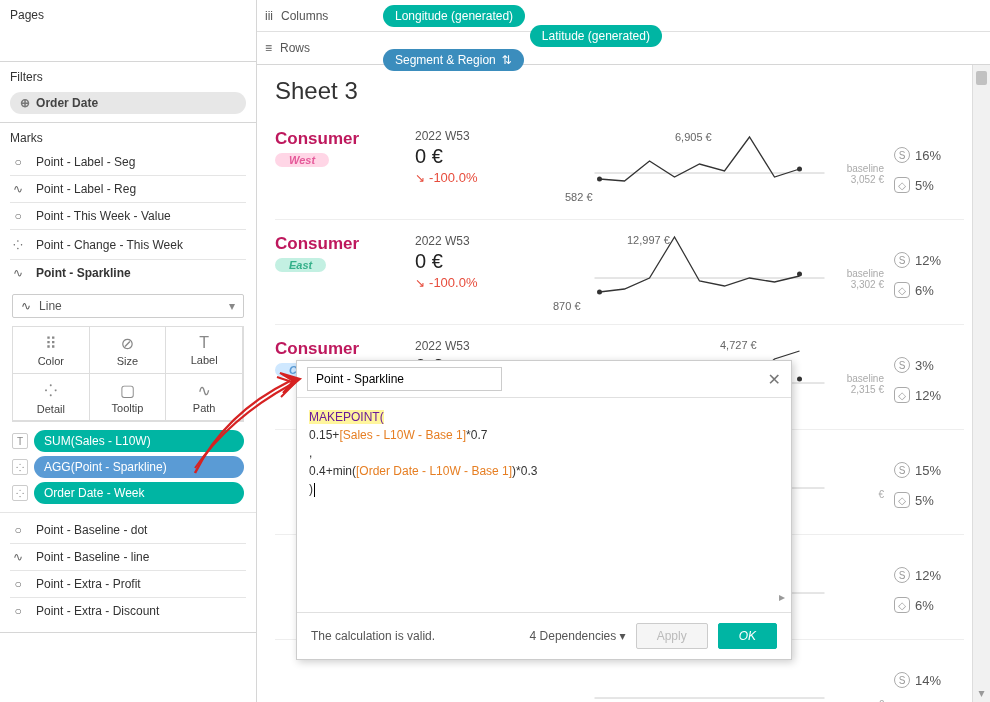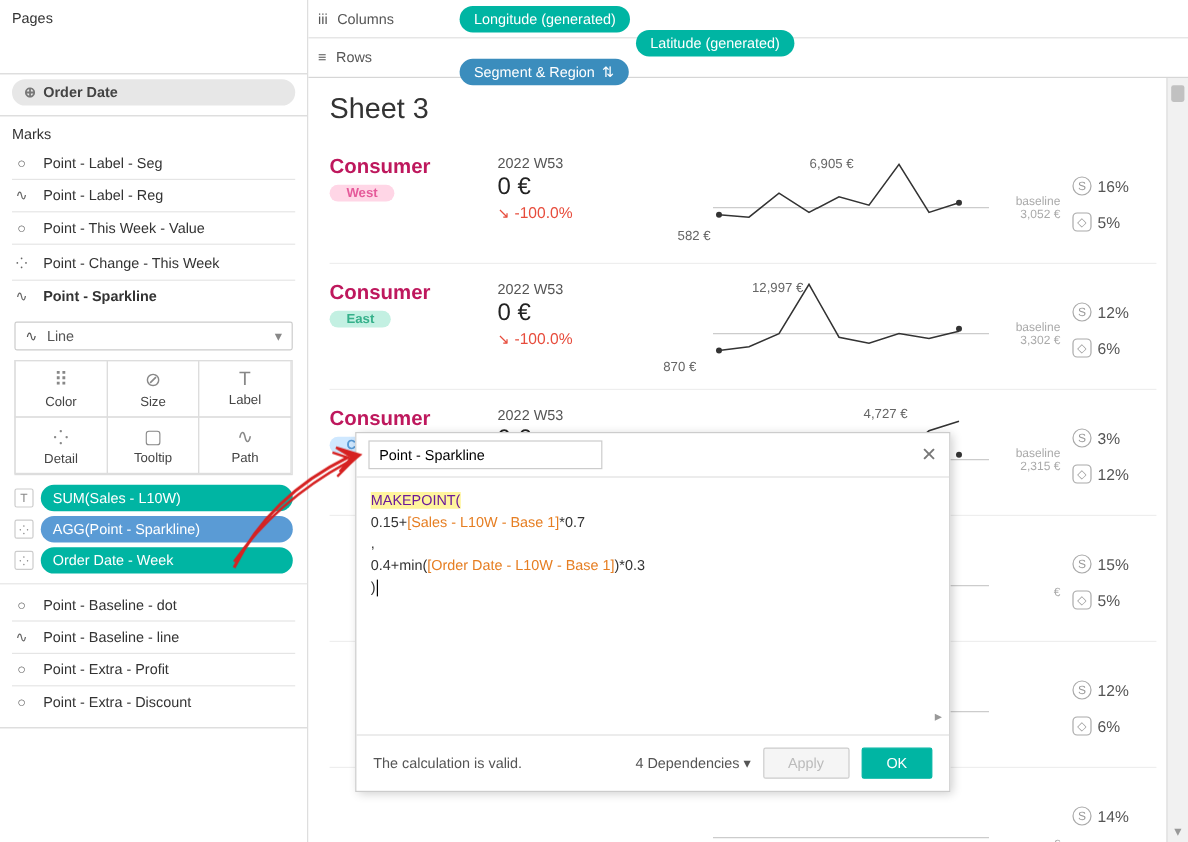--- a/index.html
+++ b/index.html
@@ -58,21 +58,21 @@
 .sheet-title { font-size: 24px; color:#333; margin-bottom: 10px; font-weight:400;}
 .vscroll { width:18px; background:#f1f1f1; border-left:1px solid #ddd; position:relative; }
 .vscroll-thumb { position:absolute; left:3px; right:3px; top:6px; height:14px; background:#c1c1c1; border-radius:2px; }
 .vscroll-arrow { position:absolute; left:0; right:0; text-align:center; color:#999; }
 .vscroll-arrow.bottom { bottom:2px; }
 
 
 .kpi { display:flex; align-items:flex-start; border-bottom:1px solid #eee; padding: 14px 0 20px; gap:10px; }
 .kpi-left { width:130px; }
 .kpi-seg { font-size:17px; font-weight:600; color:#be185d; margin-bottom:4px; }
-.kpi-region { display:inline-block; border-radius:12px; padding:1px 14px; font-size:11px; font-weight:600;}
+.kpi-region { display:inline-block; border-radius:12px; padding:1px 14px; font-size:11px; font-weight:600;font-style:italic;}
 .kpi-region.west { background:#ffd6e6; color:#e55a9a; }
 .kpi-region.east { background:#c3f0e2; color:#35b08a; }
 .kpi-region.central { background:#cfe8ff; color:#5a9bd5; }
 .kpi-mid { width:110px; }
 .kpi-week { font-size:12px; color:#555; }
 .kpi-value { font-size:20px; color:#222; margin:2px 0; }
 .kpi-change { color:#e74c3c; font-size:13px; display:flex; align-items:center; gap:4px; }
 .kpi-chart { flex:1; min-width:200px; position:relative; }
 .kpi-top-label { position:absolute; font-size:11px; color:#666; }
 .kpi-baseline-label { position:absolute; right:0; font-size:10px; color:#aaa; text-align:right; line-height:11px;}
@@ -87,21 +87,21 @@
 .calc-title-input { border:1px solid #ccc; padding:4px 8px; width:195px; font-size:12px; }
 .calc-close { cursor:pointer; color:#777; font-size:16px; }
 .calc-body { flex:1; border-top:1px solid #e0e0e0; border-bottom:1px solid #e0e0e0; padding:10px 12px; font-family: Consolas, monospace; font-size:13px; line-height:18px; overflow:auto; position:relative;}
 .tok-func { background:#fff59d; color:#6a1b9a; }
 .tok-field { color:#e67e22; }
 .calc-expand { position:absolute; right:6px; bottom:6px; color:#999; cursor:pointer; }
 .calc-footer { display:flex; align-items:center; justify-content:space-between; padding:10px 14px; font-size:12px; color:#555; }
 .calc-footer .right { display:flex; align-items:center; gap:10px; }
 .btn { padding:5px 20px; border-radius:2px; border:1px solid #ccc; background:#f5f5f5; cursor:pointer; }
 .btn.apply { color:#bbb; }
-.btn.ok { background:#00b5a3; border-color:#00b5a3; color:#fff; }
+.btn.ok { background:#00b5a3; border-color:#00b5a3; color:#fff;font-style:italic; }
 
 
 .red-arrow { position:absolute; left:185px; top:363px; z-index:60; pointer-events:none; }
 
 svg.spark { width:100%; height:70px; display:block; }
 svg.spark path { fill:none; stroke:#333; stroke-width:1.3; }
 svg.spark circle { fill:#333; }
 svg.spark line.baseline { stroke:#ccc; stroke-width:1; }
 
 .cursor-blink { display:inline-block; width:1px; height:14px; background:#000; vertical-align:middle; margin-left:1px; }
@@ -111,20 +111,21 @@
 
 <div class="app">
 
   <div class="left-panel">
     <div class="shelf pages-shelf">
       <div class="shelf-title">Pages</div>
       <div class="shelf-body"></div>
     </div>
 
     <div class="shelf filters-shelf">
+      <div class="shelf-title">Filters</div>
       <div class="shelf-body">
         <div class="pill-gray">
           <span class="plus-icon">⊕</span>
           <span>Order Date</span>
         </div>
       </div>
     </div>
 
     <div class="shelf">
       <div class="shelf-title">Marks</div>

